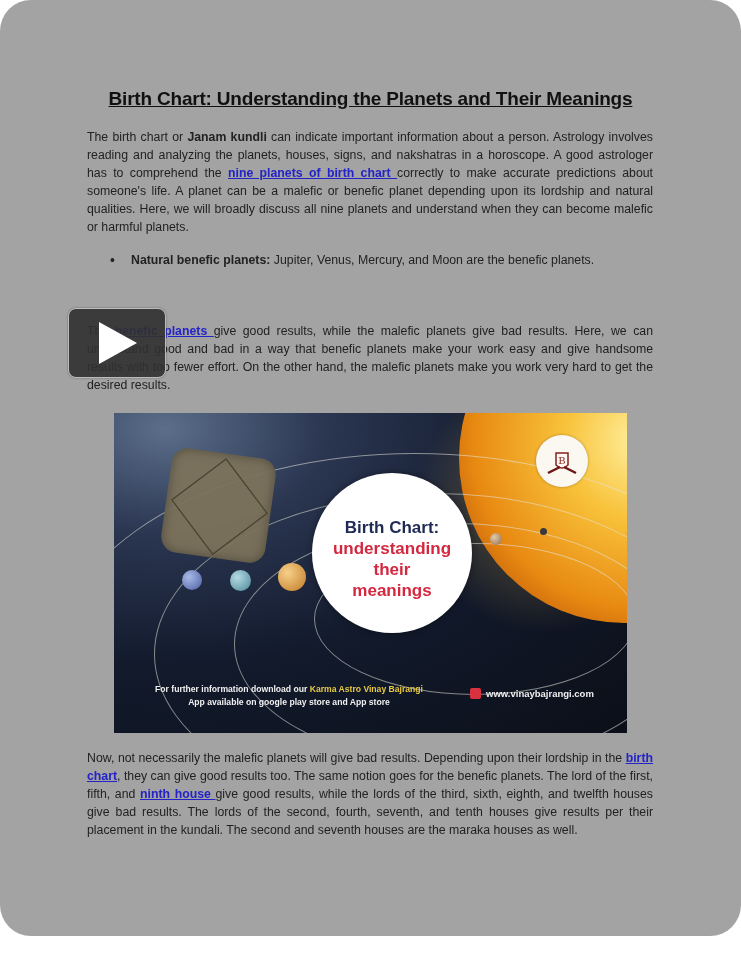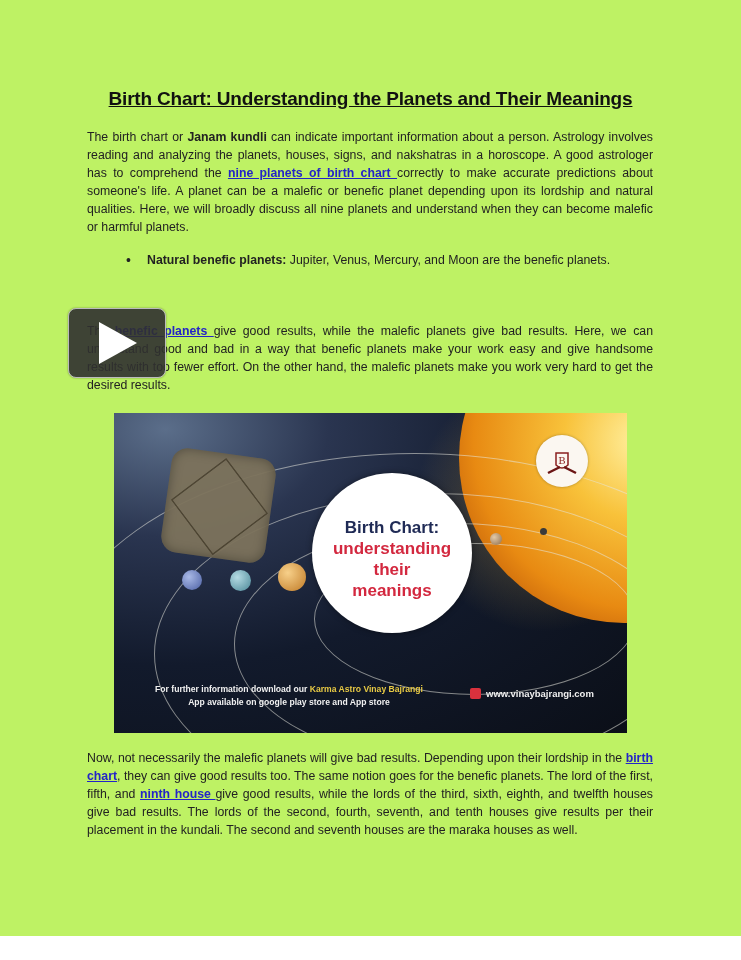--- a/index.html
+++ b/index.html
@@ -1,27 +1,27 @@
 <!DOCTYPE html>
 <html><head>
   <meta charset="utf-8">
   <style>
     html, body { margin: 0; padding: 0; background: #ffffff; }
     body { width: 741px; height: 960px; position: relative; overflow: hidden;
       font-family: "Liberation Sans", "DejaVu Sans", sans-serif; color: #1a1a1a; }
-    .page { position: absolute; left: 0; top: 0; width: 741px; height: 936px; background: #bef264; }
+    .page { position: absolute; left: 0; top: 0; width: 741px; height: 936px; background: #a3a3a3; border-radius: 31px; }
     .title { position: absolute; left: 0; width: 741px; top: 88px; text-align: center;
       font-size: 19px; font-weight: bold; text-decoration: underline; letter-spacing: -0.2px; color: #111; }
     .para { position: absolute; left: 87px; width: 566px; font-size: 12.3px; line-height: 18px;
       text-align: justify; color: #222; }
     .para a, .link { color: #2323c8; text-decoration: underline; font-weight: bold; }
     .p1 { top: 128px; }
     .p2 { top: 322px; }
     .p3 { top: 749px; }
-    .bullets { position: absolute; left: 124px; top: 251px; width: 540px; margin: 0; padding: 0; list-style: none;
+    .bullets { position: absolute; left: 108px; top: 251px; width: 540px; margin: 0; padding: 0; list-style: none;
       font-size: 12.3px; line-height: 18px; color: #222; }
     .bullets li { position: relative; padding-left: 23px; }
     .bullets li::before { content: "\2022"; position: absolute; left: 2px; top: 0; font-size: 14px; }
     .bullets b { font-weight: bold; }
     .play { position: absolute; left: 68px; top: 308px; width: 96px; height: 68px; background: rgba(48,48,48,0.9);
       border-radius: 8px; border: 1px solid #bbb; box-shadow: 0 0 2px rgba(0,0,0,0.4); cursor: pointer; }
     .play svg { position: absolute; left: 30px; top: 13px; }
     .banner { position: absolute; left: 114px; top: 413px; width: 513px; height: 320px; overflow: hidden;
       background: radial-gradient(ellipse at 10% 5%, #5b6e8a 0%, #2a3550 25%, #121a2c 55%, #0b0f18 100%); }
     .sun { position: absolute; left: 345px; top: -120px; width: 330px; height: 330px; border-radius: 50%;

